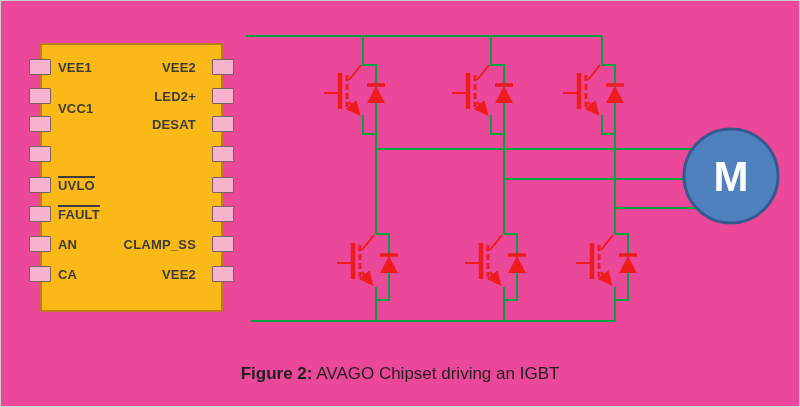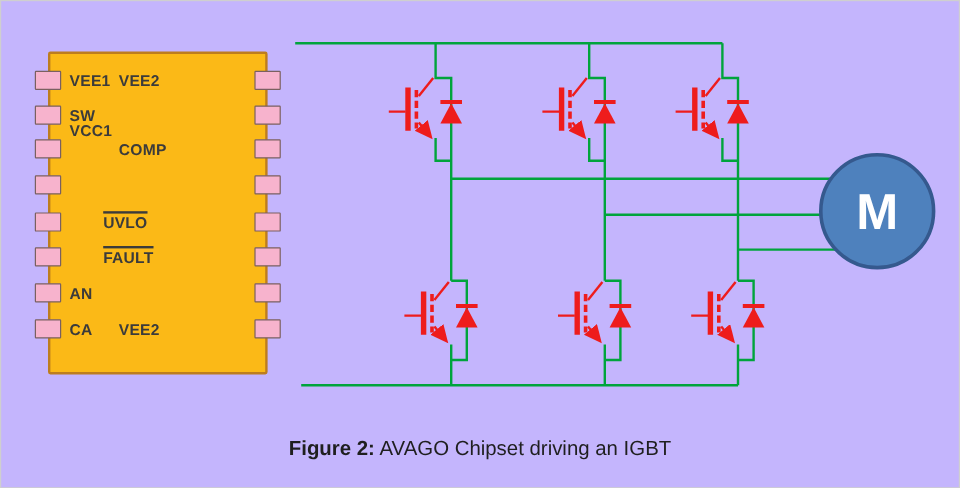--- a/index.html
+++ b/index.html
@@ -1,18 +1,18 @@
 <!DOCTYPE html>
 <html style="--wire: #00A43C; --device: #EE1C1C; --ic_fill: #FBB917; --ic_border: #BD7D1E; --pin_fill: #F7B3CD; --pin_border: #7A6060; --label_color: #3B3B3B; --motor_fill: #4E81BD; --motor_border: #35598E;"><head>
 <meta charset="utf-8">
 <style>
   html,body{margin:0;padding:0;background:#fff;}
   #page{
     position:relative;width:798px;height:405px;
-    border:1px solid #cfcfcf;background:#c4b5fd;overflow:hidden;
+    border:1px solid #cfcfcf;background:#ec4899;overflow:hidden;
     font-family:"Liberation Sans",sans-serif;
   }
   
   #ic-body{
     position:absolute;left:39px;top:42px;width:183px;height:269px;
     background:var(--ic_fill,#FBB917);
     border:2px solid var(--ic_border,#BD7D1E);
     border-radius:2px;box-sizing:border-box;
   }
   .pin{
@@ -22,22 +22,22 @@
     box-sizing:border-box;border-radius:1px;
   }
   .pin.left{left:28px;}
   .pin.right{left:211px;}
   .pinlabel{
     position:absolute;height:17px;line-height:17px;
     font-size:13px;font-weight:700;color:var(--label_color,#3B3B3B);
     white-space:nowrap;letter-spacing:0.2px;
   }
   .pinlabel.left{left:57px;width:120px;text-align:left;}
-  .pinlabel.right{left:98px;width:107px;}
-  .overline{text-decoration:overline;text-decoration-thickness:1.5px;margin-left:28px;}
+  .pinlabel.right{left:88px;width:107px;text-align:right;}
+  .overline{text-decoration:overline;text-decoration-thickness:1.5px;}
   
   #schematic{position:absolute;left:0;top:0;}
   .wire{stroke:var(--wire,#00A43C);stroke-width:2;fill:none;}
   .red-stroke{stroke:var(--device,#EE1C1C);fill:none;stroke-width:2;}
   .gate-bar{stroke-width:4.5;}
   .body-bar{stroke-width:3;stroke-dasharray:6 3;}
   .diode-bar{stroke-width:3.5;}
   .red-fill{fill:var(--device,#EE1C1C);stroke:none;}
   #motor-circle{fill:var(--motor_fill,#4E81BD);stroke:var(--motor_border,#35598E);stroke-width:3;}
   #motor-text{fill:#ffffff;font-family:"Liberation Sans",sans-serif;font-size:42px;font-weight:700;text-anchor:middle;}
@@ -67,29 +67,30 @@
   <div class="pin right" style="top:58px"></div>
   <div class="pin right" style="top:87px"></div>
   <div class="pin right" style="top:115px"></div>
   <div class="pin right" style="top:145px"></div>
   <div class="pin right" style="top:176px"></div>
   <div class="pin right" style="top:205px"></div>
   <div class="pin right" style="top:235px"></div>
   <div class="pin right" style="top:265px"></div>
 
   <div class="pinlabel left" style="top:58px">VEE1</div>
-  <div class="pinlabel left" style="top:87px">SW</div>
   <div class="pinlabel left" style="top:99px">VCC1</div>
   <div class="pinlabel left overline" style="top:176px">UVLO</div>
   <div class="pinlabel left overline" style="top:205px">FAULT</div>
   <div class="pinlabel left" style="top:235px">AN</div>
   <div class="pinlabel left" style="top:265px">CA</div>
 
   <div class="pinlabel right" style="top:58px">VEE2</div>
-  <div class="pinlabel right" style="top:115px">COMP</div>
+  <div class="pinlabel right" style="top:87px">LED2+</div>
+  <div class="pinlabel right" style="top:115px">DESAT</div>
+  <div class="pinlabel right" style="top:235px">CLAMP_SS</div>
   <div class="pinlabel right" style="top:265px">VEE2</div>
 
   <svg id="schematic" width="798" height="345" viewBox="0 0 798 345">
     <defs>
       <marker id="arrow" markerWidth="9" markerHeight="9" refX="5.5" refY="3.5" orient="auto">
         <path d="M0,0 L7.5,3.5 L0,7 z" fill="#EE1C1C" style="fill:var(--device,#EE1C1C)"></path>
       </marker>
 
       <g id="igbt-cell">
         <path class="red-stroke" d="M-39,2 H-25"></path>

